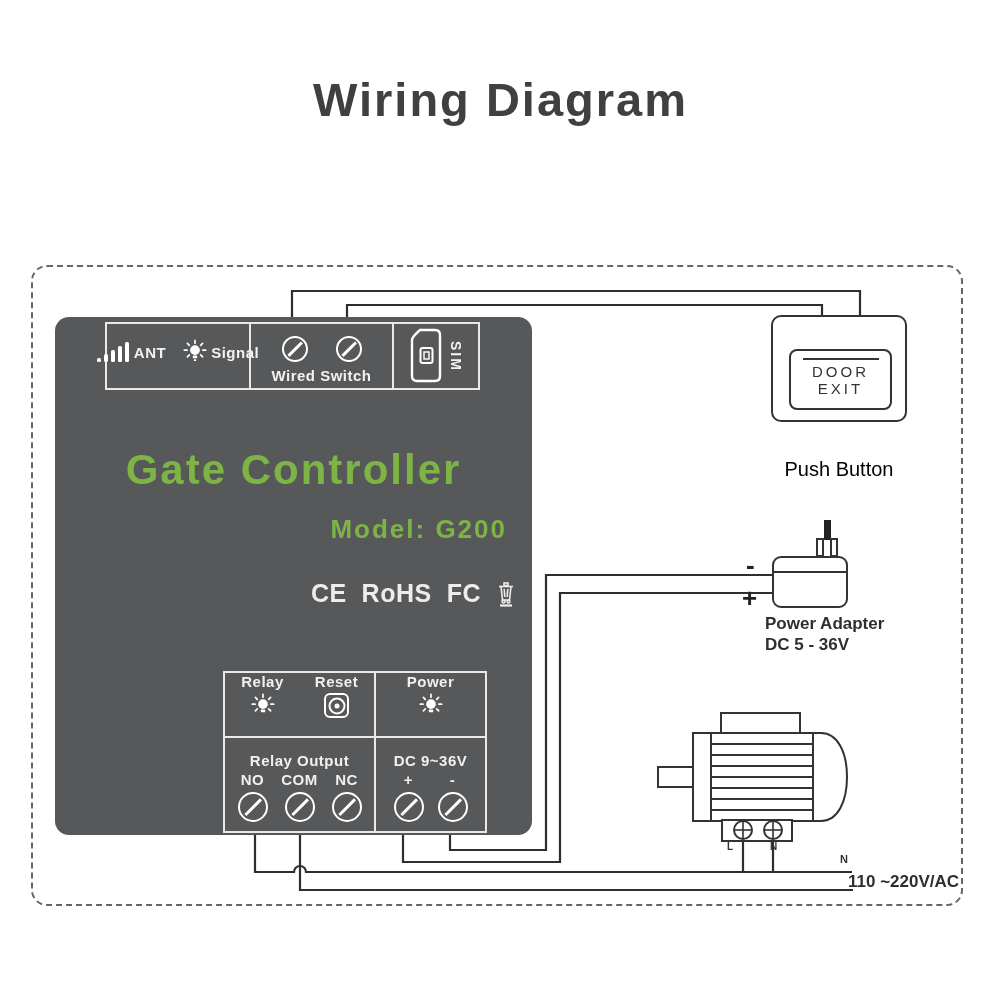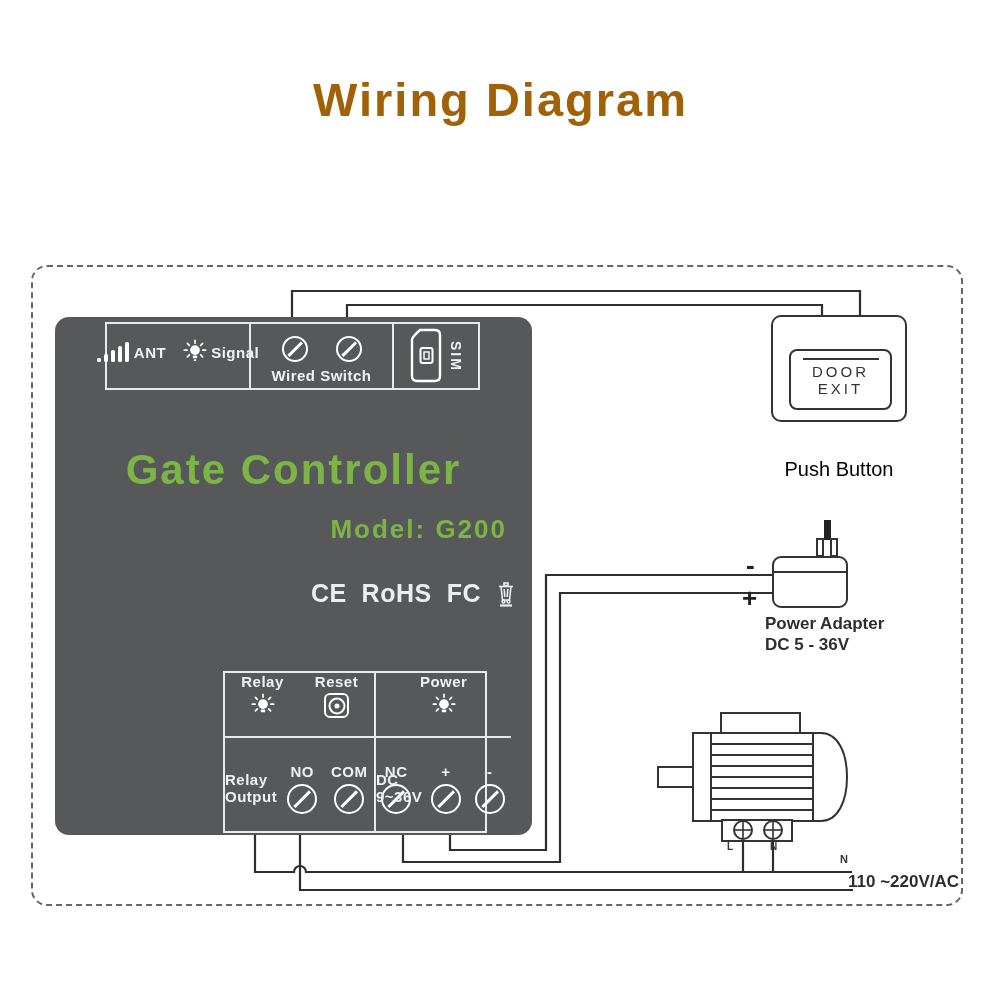--- a/index.html
+++ b/index.html
@@ -6,21 +6,21 @@
     --green:#7db445;
     --device:#57585a;
     --wire:#2e2e2e;
     --pline:#e9e9e9;
   }
   *{margin:0;padding:0;box-sizing:border-box;}
   body{background:#fff;font-family:"Liberation Sans", sans-serif;}
   .stage{position:relative;width:1001px;height:1001px;background:#fff;overflow:hidden;}
 
   .page-title{position:absolute;left:0;top:72px;width:100%;text-align:center;
-    font-size:47px;font-weight:700;letter-spacing:2px;color:#a16207;}
+    font-size:47px;font-weight:700;letter-spacing:2px;color:#404040;}
 
   .frame{position:absolute;left:31px;top:265px;width:932px;height:641px;
     border:2px dashed #666;border-radius:16px;}
 
   svg.wiring{position:absolute;left:0;top:0;z-index:1;}
 
   
   .controller{position:absolute;left:55px;top:317px;width:477px;height:518px;
     background:var(--device);border-radius:14px;z-index:2;}
 
@@ -56,21 +56,21 @@
   .bp-cell.br{border-right:2px solid var(--pline);}
   .bp-cell.bb{border-bottom:2px solid var(--pline);}
   .ind-row{display:flex;height:100%;align-items:stretch;justify-content:center;gap:10px;padding-top:0;}
   .ind-stack{display:flex;flex-direction:column;align-items:center;gap:3px;width:64px;}
   .bp-label{font-size:15px;font-weight:700;color:#f0f0f0;letter-spacing:.5px;}
   .reset-btn{width:25px;height:25px;border:2px solid #fff;border-radius:6px;position:relative;}
   .reset-btn::before{content:"";position:absolute;left:50%;top:50%;width:13px;height:13px;border:2px solid #fff;
     border-radius:50%;transform:translate(-50%,-50%);}
   .reset-btn::after{content:"";position:absolute;left:50%;top:50%;width:5px;height:5px;background:#fff;
     border-radius:50%;transform:translate(-50%,-50%);}
-  .out-cell{display:flex;flex-direction:row;align-items:center;padding-top:7px;gap:2px;height:100%;}
+  .out-cell{display:flex;flex-direction:column;align-items:center;padding-top:14px;gap:2px;height:100%;}
   .term-cols{display:flex;justify-content:center;gap:1px;}
   .term-col{width:46px;display:flex;flex-direction:column;align-items:center;gap:4px;}
   .term-cols.two .term-col{width:43px;}
 
   
   .push-button{position:absolute;left:771px;top:315px;width:136px;height:107px;background:#fff;
     border:2.2px solid #333;border-radius:10px;z-index:2;}
   .pb-inner{position:absolute;left:16px;top:32px;width:103px;height:61px;border:2.2px solid #333;border-radius:8px;
     display:flex;flex-direction:column;align-items:center;padding-top:7px;}
   .pb-line{width:76px;height:2.2px;background:#333;margin-bottom:3px;}

